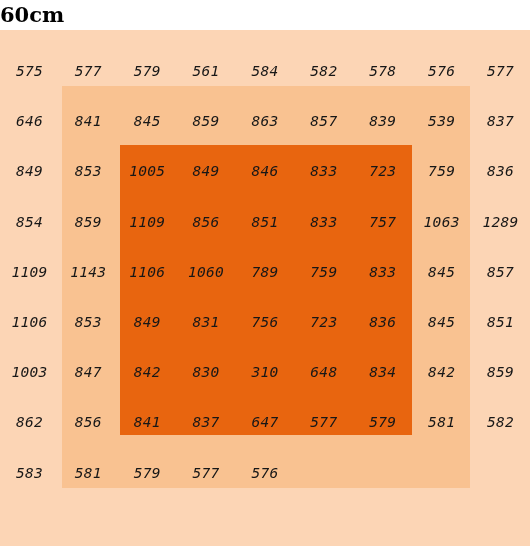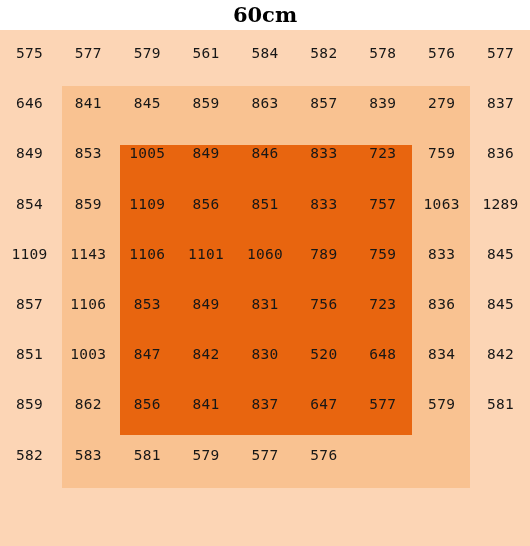--- a/index.html
+++ b/index.html
@@ -15,21 +15,21 @@
     overflow: hidden;
     font-family: "DejaVu Sans Mono", "Liberation Mono", monospace;
   }
   #title {
     position: absolute;
     left: 0;
     top: 0;
     width: 530px;
     height: 30px;
     line-height: 30px;
-    text-align: center;
+    text-align: left;
     font-family: "DejaVu Serif", "Liberation Serif", serif;
     font-weight: bold;
     font-size: 21px;
     color: #000000;
     letter-spacing: 0px;
   }
   .region {
     position: absolute;
   }
   #region-outer {
@@ -49,26 +49,27 @@
   #region-inner {
     left: 120px;
     top: 145px;
     width: 292px;
     height: 290px;
     background: #e8650f;
   }
   #grid {
     position: absolute;
     left: 0px;
-    top: 28px;
+    top: 46px;
     width: 530px;
     height: 452px;
     display: grid;
     grid-template-columns: repeat(9, 1fr);
     grid-template-rows: repeat(9, 1fr);
+    font-style: italic;
   }
   .cell {
     display: flex;
     align-items: center;
     justify-content: center;
     font-size: 14.5px;
     color: #171717;
     line-height: 1;
     letter-spacing: 0.3px;
   }
@@ -95,21 +96,21 @@
     <div class="cell">576</div>
     <div class="cell">577</div>
 
     <div class="cell">646</div>
     <div class="cell">841</div>
     <div class="cell">845</div>
     <div class="cell">859</div>
     <div class="cell">863</div>
     <div class="cell">857</div>
     <div class="cell">839</div>
-    <div class="cell">279</div>
+    <div class="cell">539</div>
 
     <div class="cell">837</div>
     <div class="cell">849</div>
     <div class="cell">853</div>
     <div class="cell">1005</div>
     <div class="cell">849</div>
     <div class="cell">846</div>
     <div class="cell">833</div>
     <div class="cell">723</div>
 
@@ -121,21 +122,20 @@
     <div class="cell">856</div>
     <div class="cell">851</div>
     <div class="cell">833</div>
     <div class="cell">757</div>
 
     <div class="cell">1063</div>
     <div class="cell">1289</div>
     <div class="cell">1109</div>
     <div class="cell">1143</div>
     <div class="cell">1106</div>
-    <div class="cell">1101</div>
     <div class="cell">1060</div>
     <div class="cell">789</div>
 
     <div class="cell">759</div>
     <div class="cell">833</div>
     <div class="cell">845</div>
     <div class="cell">857</div>
     <div class="cell">1106</div>
     <div class="cell">853</div>
     <div class="cell">849</div>
@@ -143,21 +143,21 @@
     <div class="cell">756</div>
 
     <div class="cell">723</div>
     <div class="cell">836</div>
     <div class="cell">845</div>
     <div class="cell">851</div>
     <div class="cell">1003</div>
     <div class="cell">847</div>
     <div class="cell">842</div>
     <div class="cell">830</div>
-    <div class="cell">520</div>
+    <div class="cell">310</div>
 
     <div class="cell">648</div>
     <div class="cell">834</div>
     <div class="cell">842</div>
     <div class="cell">859</div>
     <div class="cell">862</div>
     <div class="cell">856</div>
     <div class="cell">841</div>
     <div class="cell">837</div>
     <div class="cell">647</div>

